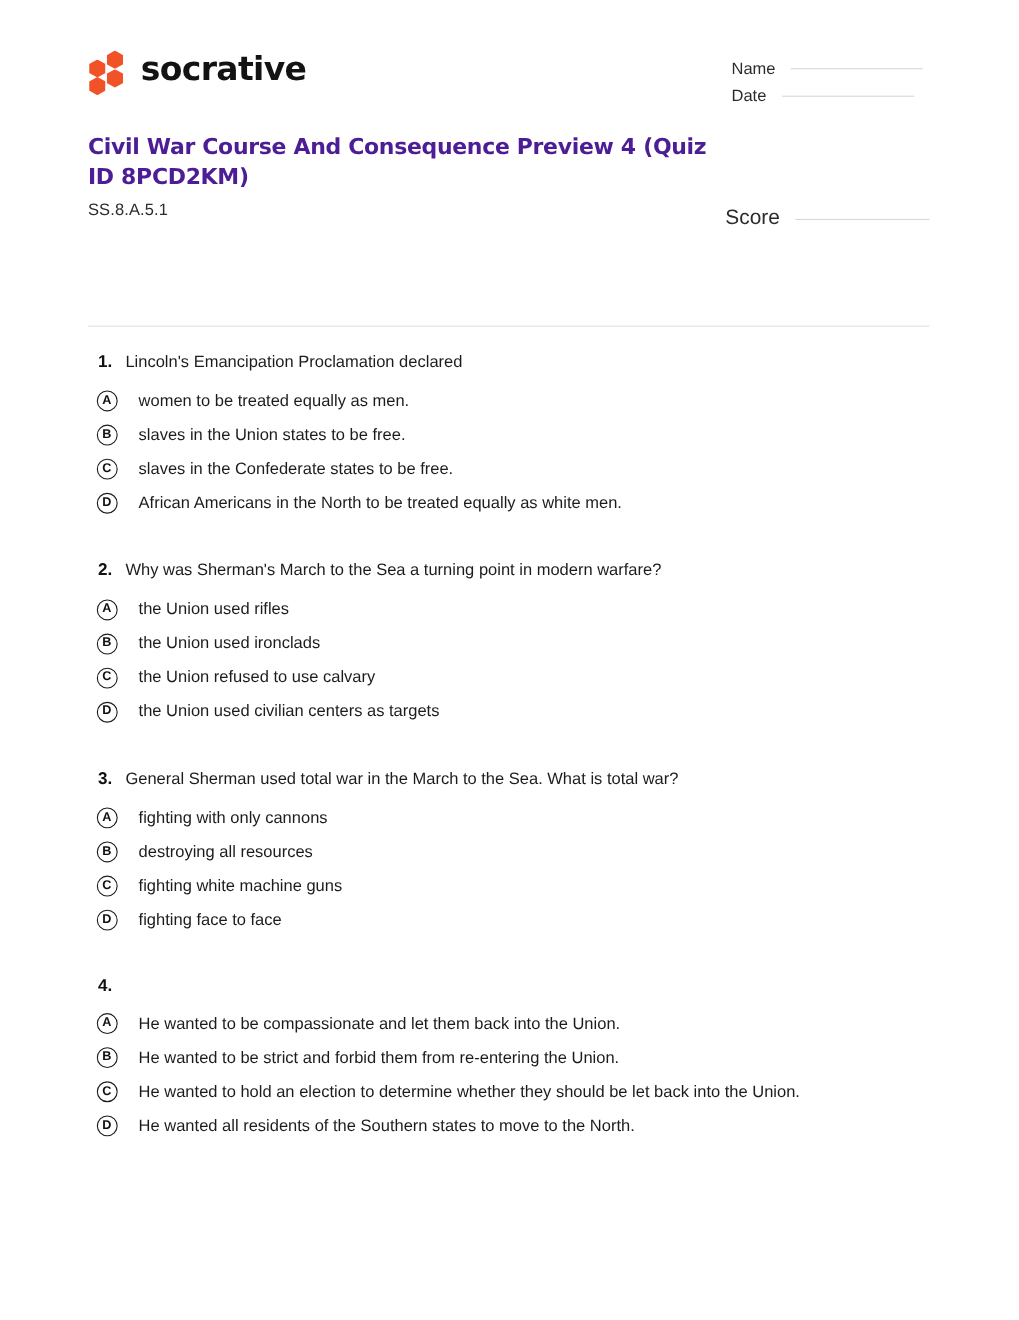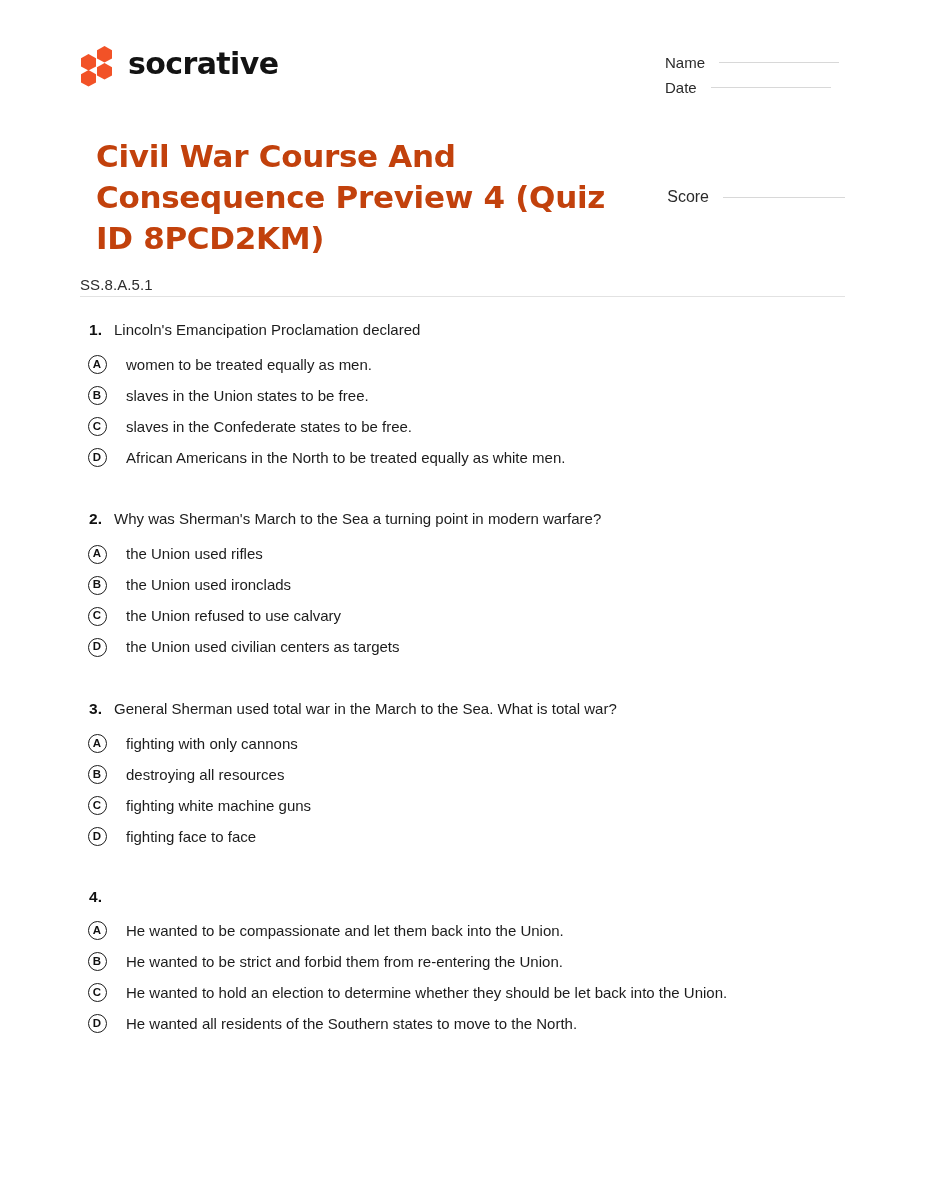--- a/index.html
+++ b/index.html
@@ -96,46 +96,46 @@
 
   .score-field {
     position: absolute;
     right: 81px;
     top: 188px;
     display: flex;
     align-items: center;
     justify-content: flex-end;
   }
   .score-label {
-    font-size: 16px;
+    font-size: 19px;
     color: #2b2b2b;
     margin-right: 14px;
   }
   .score-line {
     width: 122px;
     border-bottom: 1.5px solid #d8d8d8;
     height: 1px;
     margin-bottom: 1px;
   }
 
   
   .title-block {
     position: absolute;
     left: 80px;
     top: 120px;
     width: 575px;
   }
   .quiz-title {
     font-family: "DejaVu Sans", sans-serif;
-    font-size: 31px;
+    font-size: 20px;
     font-weight: 700;
     line-height: 1.33;
     letter-spacing: -0.3px;
-    color: #c2410c;
-    margin: 16px;
+    color: #4c1d95;
+    margin: 0;
   }
   .quiz-standard {
     font-size: 15px;
     color: #2d2d2d;
     margin: 9px 0 0 0;
     letter-spacing: 0.1px;
   }
 
   .divider {
     position: absolute;

